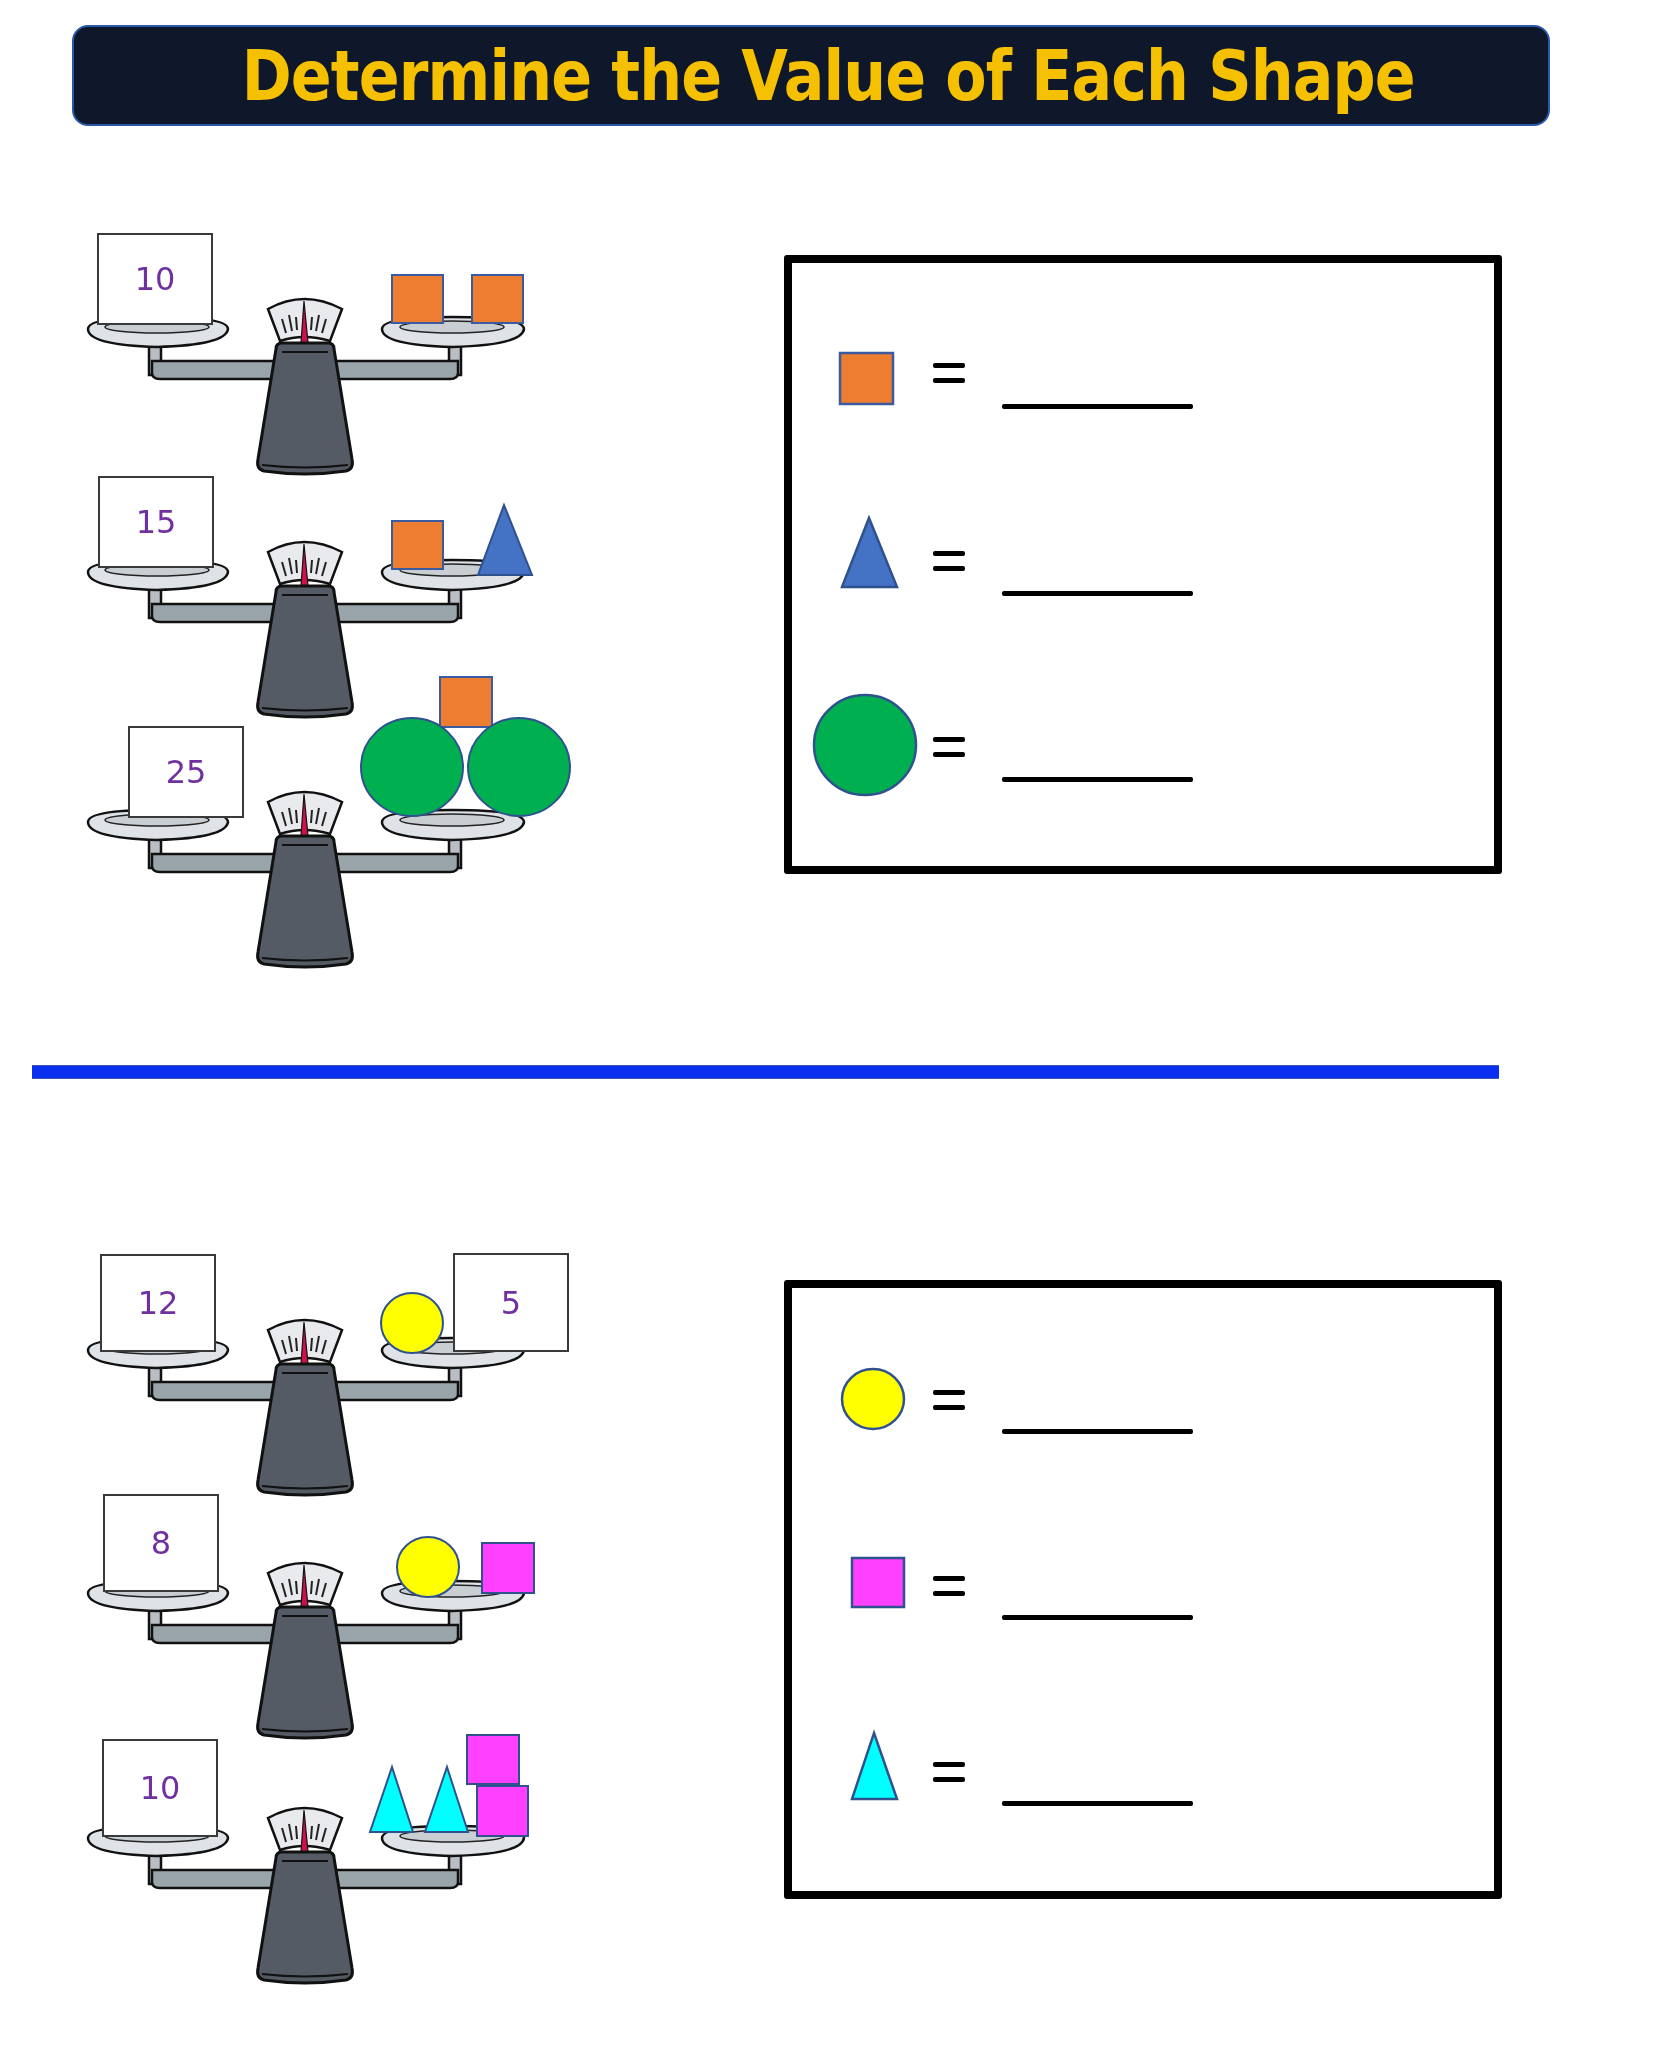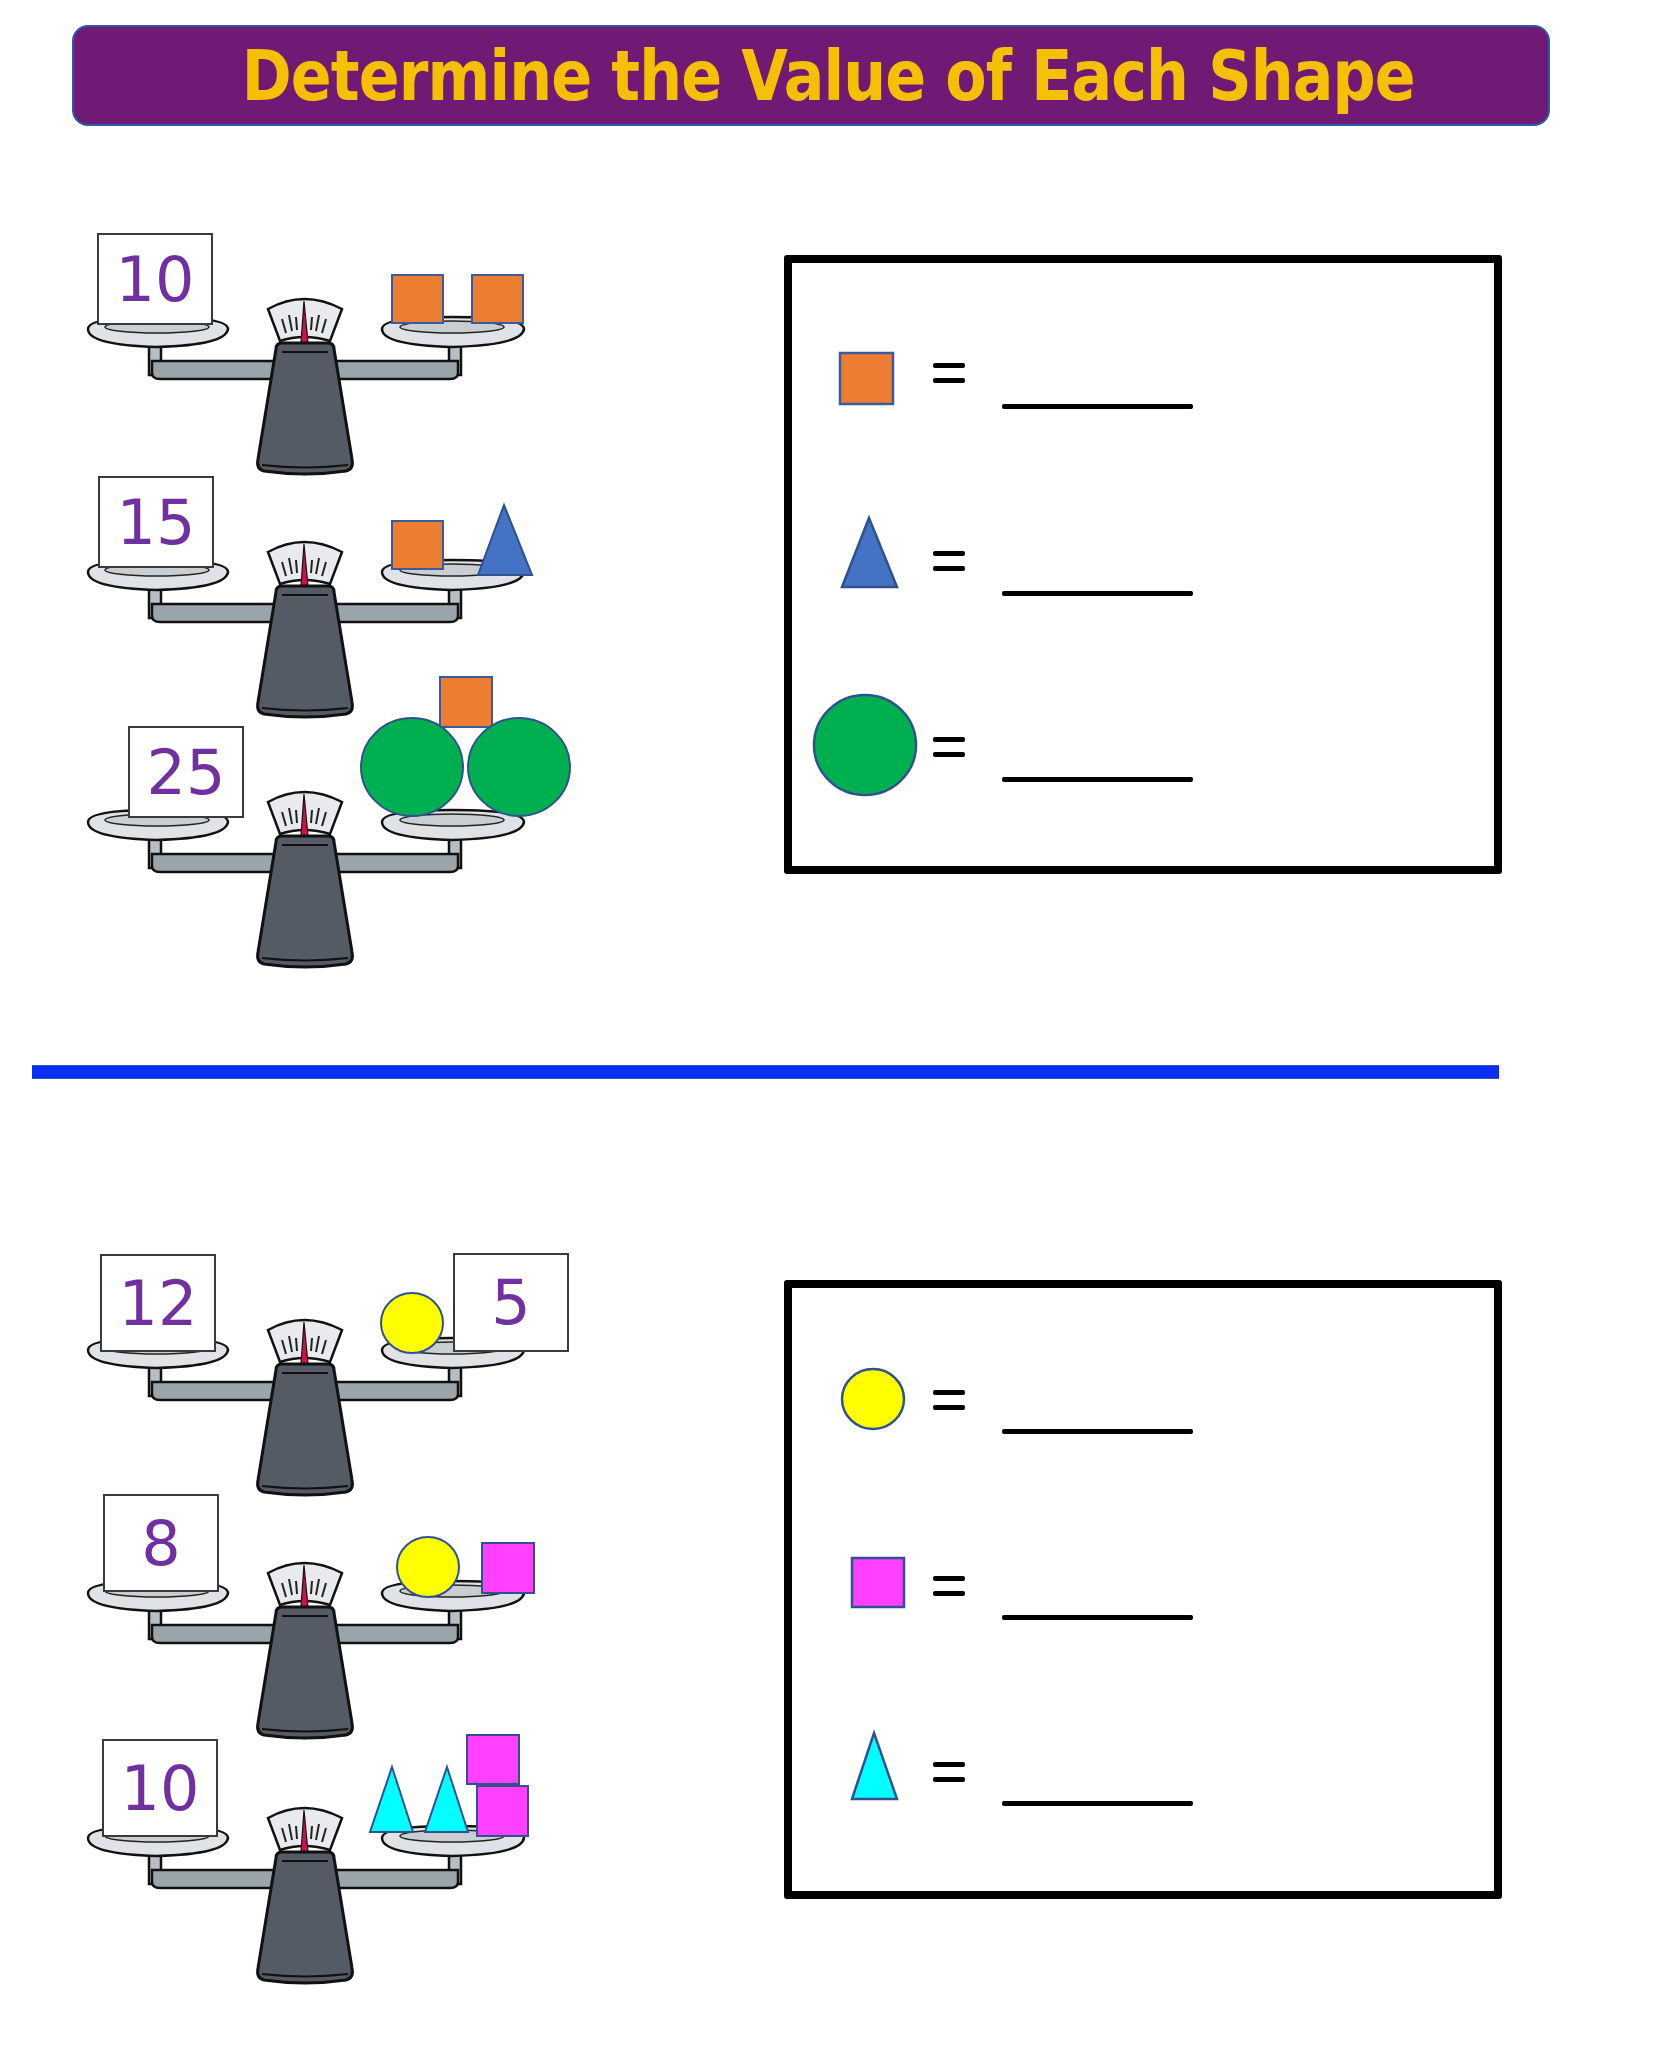--- a/index.html
+++ b/index.html
@@ -1,32 +1,32 @@
 <!DOCTYPE html>
 <html><head>
 <meta charset="utf-8">
 <style>
   html, body { margin:0; padding:0; background:#ffffff; }
   body { width:1680px; height:2048px; position:relative; overflow:hidden; font-family:"Liberation Sans", sans-serif; }
   .title-bar {
     position:absolute; left:72px; top:25px; width:1478px; height:101px;
-    background:#701a75; border:2px solid #2b59a8; border-radius:16px; box-sizing:border-box;
+    background:#0f172a; border:2px solid #2b59a8; border-radius:16px; box-sizing:border-box;
   }
   .title-text {
     position:absolute; left:0; right:0; top:0; bottom:0;
     display:flex; align-items:center; justify-content:center;
     padding-left:40px;
     color:#f5c000; font-family:"DejaVu Sans", sans-serif; font-weight:bold; font-size:70px;
     letter-spacing:-1px; transform:scaleX(0.86);
   }
   .scale-svg { position:absolute; overflow:visible; }
   .card {
     position:absolute; background:#fff; border:2px solid #3a3a3a; box-sizing:border-box;
     display:flex; align-items:center; justify-content:center;
-    color:#7030a0; font-family:"DejaVu Sans", sans-serif; font-size:62px;
+    color:#7030a0; font-family:"DejaVu Sans", sans-serif; font-size:32px;
   }
   .answer-box {
     position:absolute; border:8px solid #000; box-sizing:border-box; background:#fff; border-radius:3px;
   }
   .eq { position:absolute; width:32px; height:20px; }
   .eq::before, .eq::after { content:""; position:absolute; left:0; width:32px; height:5px; background:#000; border-radius:2px; }
   .eq::before { top:0; }
   .eq::after { top:15px; }
   .answer-line { position:absolute; height:5px; background:#000; border-radius:2px; }
   .divider { position:absolute; left:32px; top:1065px; width:1467px; height:14px; background:#0a2ff0; border-top:1px solid #3b5aa8; border-bottom:1px solid #3b5aa8; box-sizing:border-box; }

